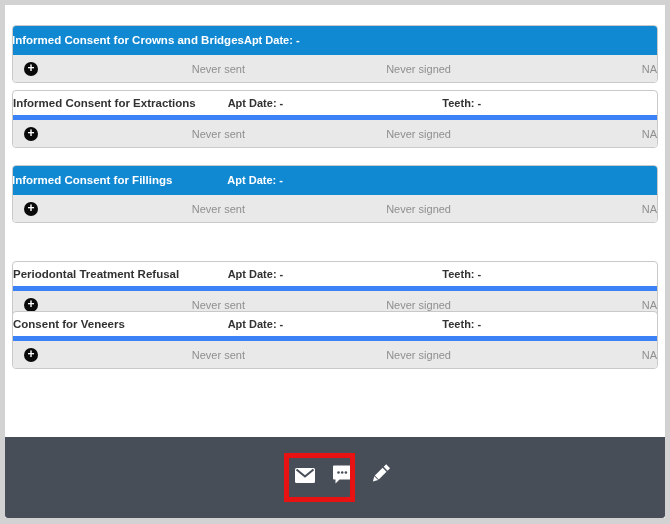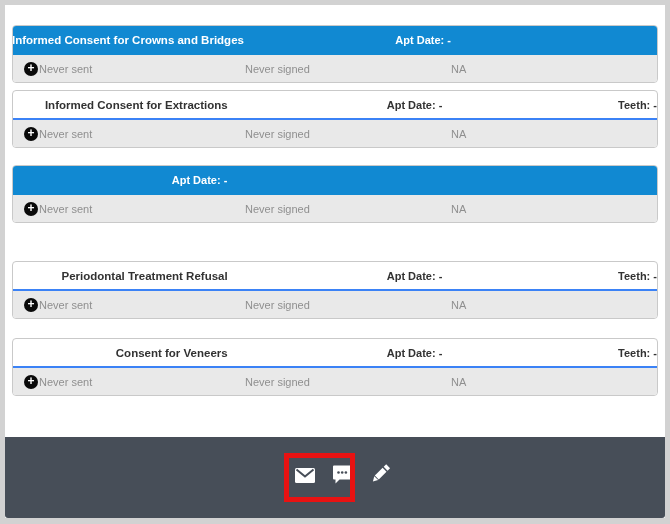--- a/index.html
+++ b/index.html
@@ -20,44 +20,44 @@
     background: #fff;
     border: 1px solid #c9c9c9;
     border-radius: 4px;
     overflow: hidden;
   }
   .hdr {
     height: 29px;
     display: grid; grid-template-columns: 1fr 1fr 1fr;
     align-items: center;
     color: var(--dark-text, #323232);
-    border-bottom: 2px solid #3b82f6;
+    border-bottom: 5px solid #3b82f6;
     cursor: pointer;
   }
   .card.selected .hdr {
     background: var(--accent-blue, #1189d2);
     color: #fff;
     margin: -1px -1px 0 -1px;
     height: 30px;
     border-bottom: none;
     border-radius: 4px 4px 0 0;
   }
   .hdr .cell {
-    text-align: right; font-weight: bold;
+    text-align: left; font-weight: bold;
     font-size: 11px; white-space: nowrap; overflow: visible;
   }
   .hdr .title { font-size: 11.5px; }
   .sub {
     height: 27px;
     background: var(--row-gray, #e9e9e9);
     display: grid; grid-template-columns: 26px 1fr 1fr 1fr;
     align-items: center;
   }
   .sub .cell {
-    text-align: left;
+    text-align: right;
     color: var(--muted-text, #8f8f8f);
     font-size: 11px; white-space: nowrap;
   }
   .plus-btn {
     width: 26px; height: 27px;
     background: none; border: none;
     display: flex; align-items: center; justify-content: flex-end;
     cursor: pointer; padding-right: 1px;
   }
   .plus-glyph {
@@ -120,20 +120,21 @@
         <span class="plus-glyph">+</span>
       </button>
       <div class="cell">Never sent</div>
       <div class="cell">Never signed</div>
       <div class="cell">NA</div>
     </div>
   </div>
 
   <div class="card selected" style="top:160px">
     <div class="hdr">
+      <div class="cell title">Informed Consent for Fillings</div>
       <div class="cell">Apt Date: -</div>
     </div>
     <div class="sub">
       <button class="plus-btn">
         <span class="plus-glyph">+</span>
       </button>
       <div class="cell">Never sent</div>
       <div class="cell">Never signed</div>
       <div class="cell">NA</div>
     </div>
@@ -148,21 +149,21 @@
     <div class="sub">
       <button class="plus-btn">
         <span class="plus-glyph">+</span>
       </button>
       <div class="cell">Never sent</div>
       <div class="cell">Never signed</div>
       <div class="cell">NA</div>
     </div>
   </div>
 
-  <div class="card" style="top:333px">
+  <div class="card" style="top:306px">
     <div class="hdr">
       <div class="cell title">Consent for Veneers</div>
       <div class="cell">Apt Date: -</div>
       <div class="cell">Teeth: -</div>
     </div>
     <div class="sub">
       <button class="plus-btn">
         <span class="plus-glyph">+</span>
       </button>
       <div class="cell">Never sent</div>

